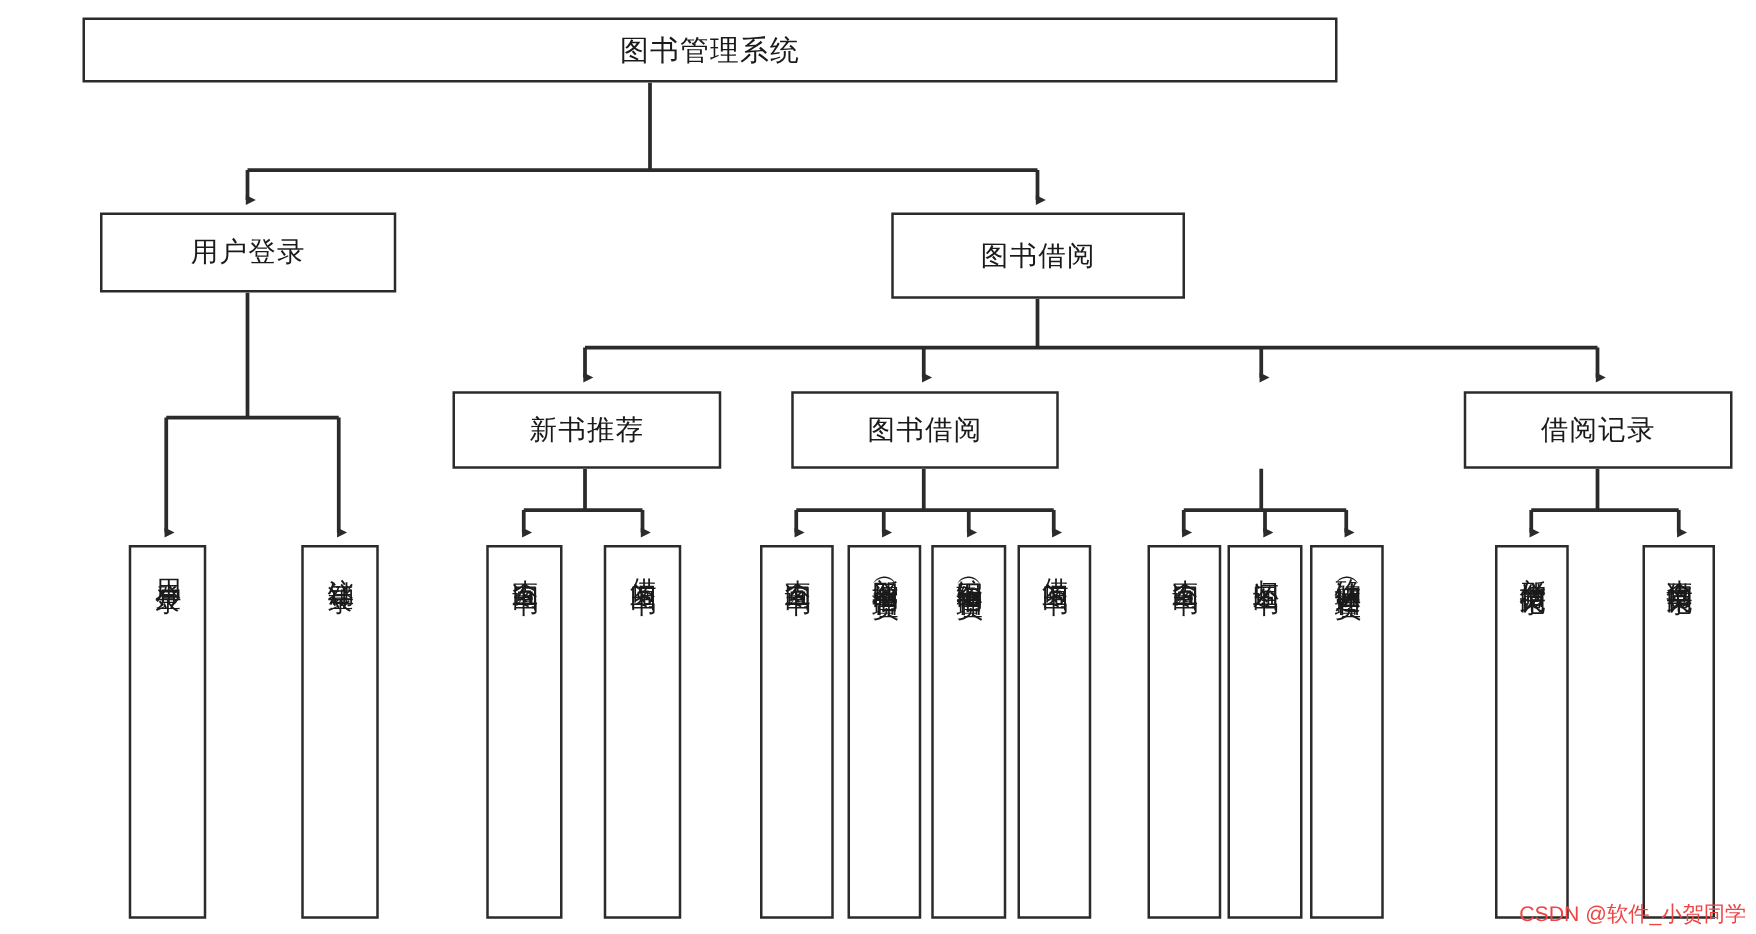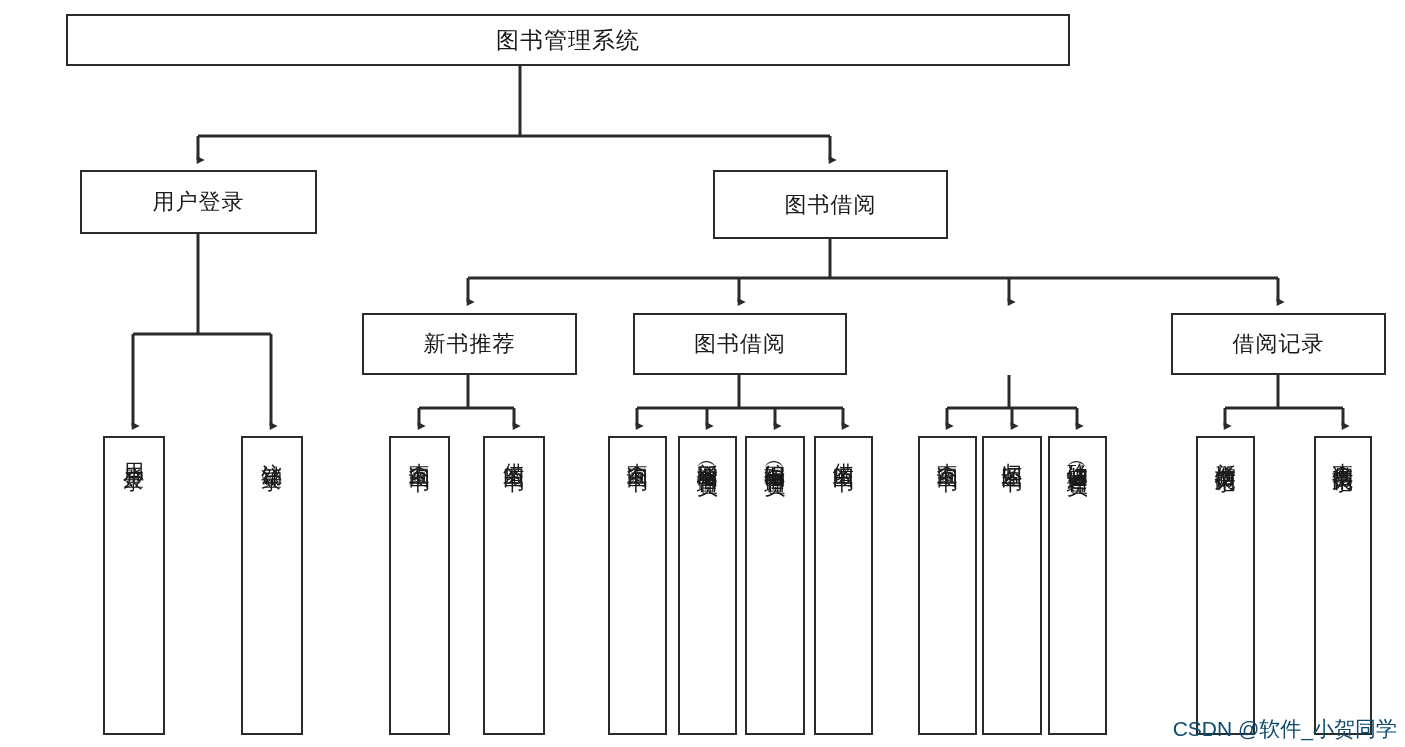--- a/index.html
+++ b/index.html
@@ -63,22 +63,22 @@
     letter-spacing: 2px;
   }
   .htext {
     white-space: nowrap;
     display: block;
   }
   .watermark {
     position: absolute;
     right: 8px;
     bottom: 4px;
-    font-size: 21px;
-    color: #0c4a6e;
+    font-size: 17px;
+    color: #ef4444;
     white-space: nowrap;
     font-family: "Liberation Sans", "DejaVu Sans", sans-serif;
   }
 </style>
 </head>
 <body>
 
 <div id="canvas">
 
   <svg id="edges" viewBox="0 0 1405 747" width="1405" height="747" xmlns="http://www.w3.org/2000/svg">

